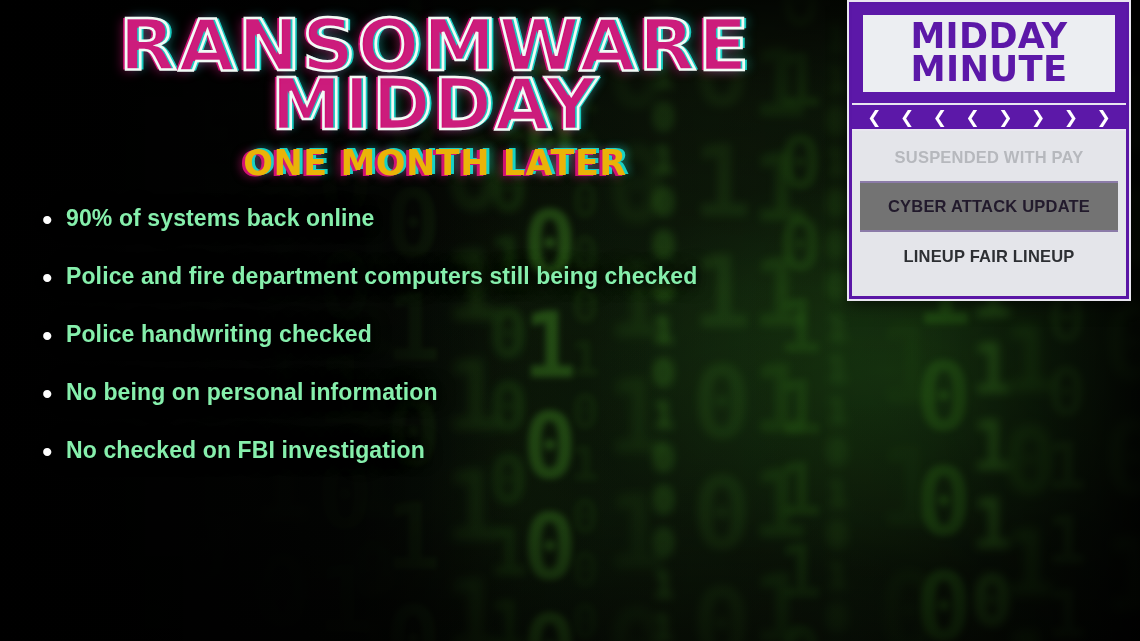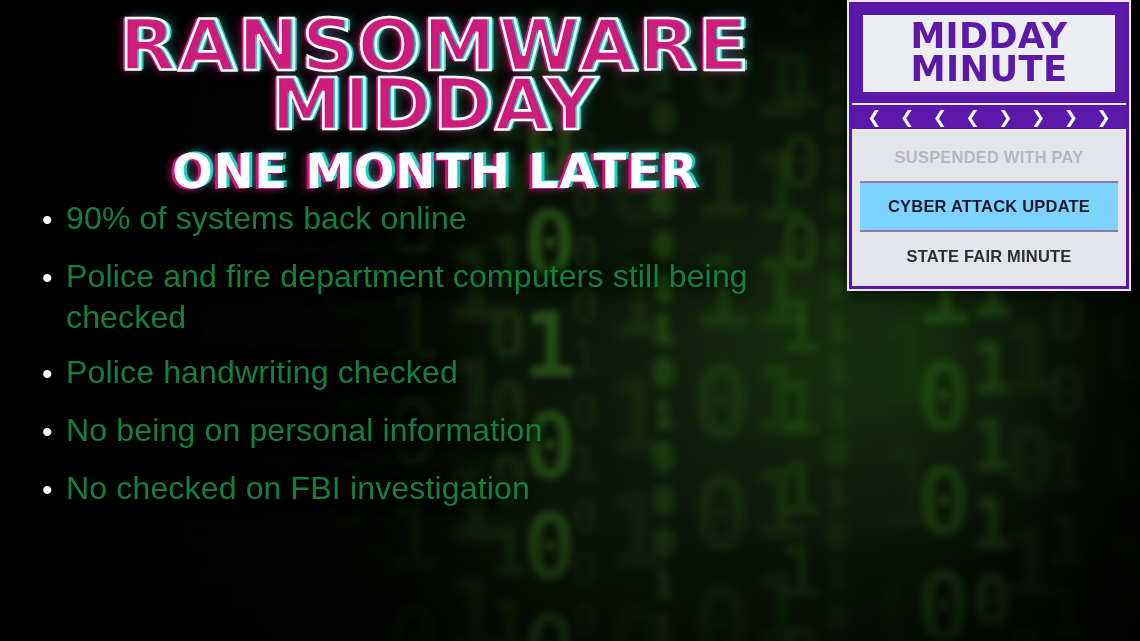--- a/index.html
+++ b/index.html
@@ -79,23 +79,23 @@
       -4px 2px 10px rgba(214,18,120,0.45),
       4px -1px 10px rgba(24,222,208,0.4);
     white-space: nowrap;
   }
   .hl-line1 { transform: scaleX(1.04); }
   .hl-line2 { margin-top: -4px; }
   .hl-sub {
     margin-top: 6px;
     font-family: "DejaVu Sans", sans-serif;
     font-weight: 700;
-    font-size: 48px;
+    font-size: 35px;
     letter-spacing: 0.015em;
-    color: #ffffff;
+    color: #eab308;
     text-shadow:
       -3px 1px 0 rgba(214, 18, 120, 0.96),
       3px -1px 0 rgba(24, 222, 208, 0.92),
       -5px 2px 9px rgba(214,18,120,0.5),
       5px -2px 9px rgba(24,222,208,0.45);
     white-space: nowrap;
   }
 
   
   .bullets {
@@ -113,24 +113,24 @@
     flex: 0 0 auto;
     width: 24px;
     color: #ffffff;
     font-size: 30px;
     line-height: 44px;
     text-align: left;
     text-shadow: 0 2px 7px rgba(0,0,0,0.95);
   }
   .bullet-text {
     flex: 1 1 auto;
-    color: #15803d;
+    color: #86efac;
     font-family: "Liberation Sans", sans-serif;
-    font-size: 32px;
-    font-weight: 400;
+    font-size: 23px;
+    font-weight: 700;
     line-height: 41px;
     letter-spacing: 0.005em;
     text-shadow: 0 2px 9px rgba(0,0,0,0.95), 0 0 18px rgba(0,0,0,0.7);
   }
 
   
   .panel {
     position: absolute;
     left: 849px;
     top: 2px;
@@ -172,38 +172,38 @@
     border-bottom: 2px solid #e9e6f0;
   }
   .chev {
     color: #ffffff;
     font-size: 17px;
     font-weight: 700;
     line-height: 1;
     font-family: "DejaVu Sans", sans-serif;
   }
 
-  .panel-list { padding: 0 0 4px 0; }
+  .panel-list { padding: 0 0 14px 0; }
   .panel-item {
     font-family: "Liberation Sans", sans-serif;
     font-size: 16.5px;
     font-weight: 700;
     letter-spacing: 0.012em;
     text-align: center;
     padding: 13px 4px;
     margin: 0 8px;
     white-space: nowrap;
   }
   .panel-item.past {
     color: #b6b8bd;
     padding-top: 17px;
     padding-bottom: 14px;
   }
   .panel-item.active {
-    background: #7dd3fc;
+    background: #737373;
     color: #221a2c;
     border-top: 2px solid #8b7ba8;
     border-bottom: 2px solid #8b7ba8;
     padding: 14px 4px;
   }
   .panel-item.next {
     color: #2d2f33;
     padding-top: 15px;
     padding-bottom: 16px;
   }
@@ -556,17 +556,17 @@
         <span class="chev">❮</span>
         <span class="chev">❯</span>
         <span class="chev">❯</span>
         <span class="chev">❯</span>
         <span class="chev">❯</span>
       </div>
 
     <div class="panel-list">
       <div class="panel-item past">SUSPENDED WITH PAY</div>
       <div class="panel-item active">CYBER ATTACK UPDATE</div>
-      <div class="panel-item next">STATE FAIR MINUTE</div>
+      <div class="panel-item next">LINEUP FAIR LINEUP</div>
     </div>
   </div>
 
 </div>
 
 </body></html>

